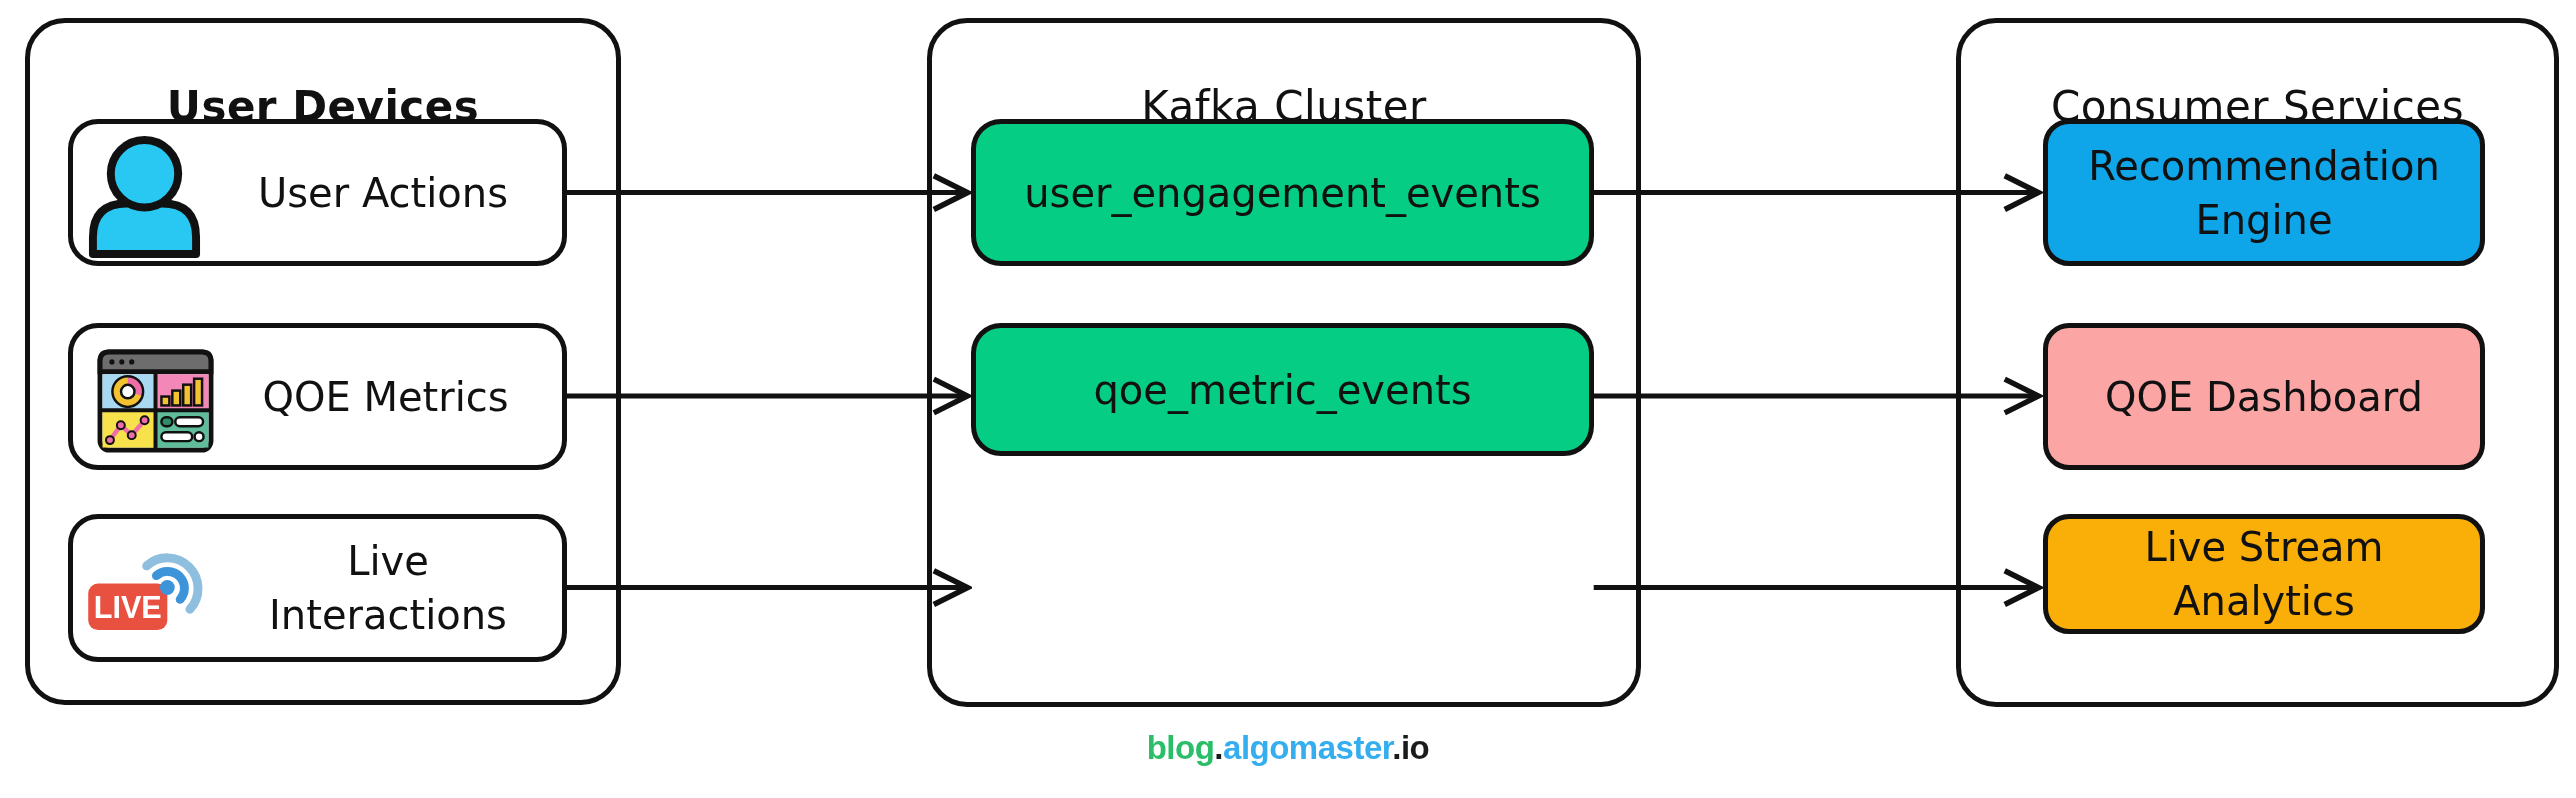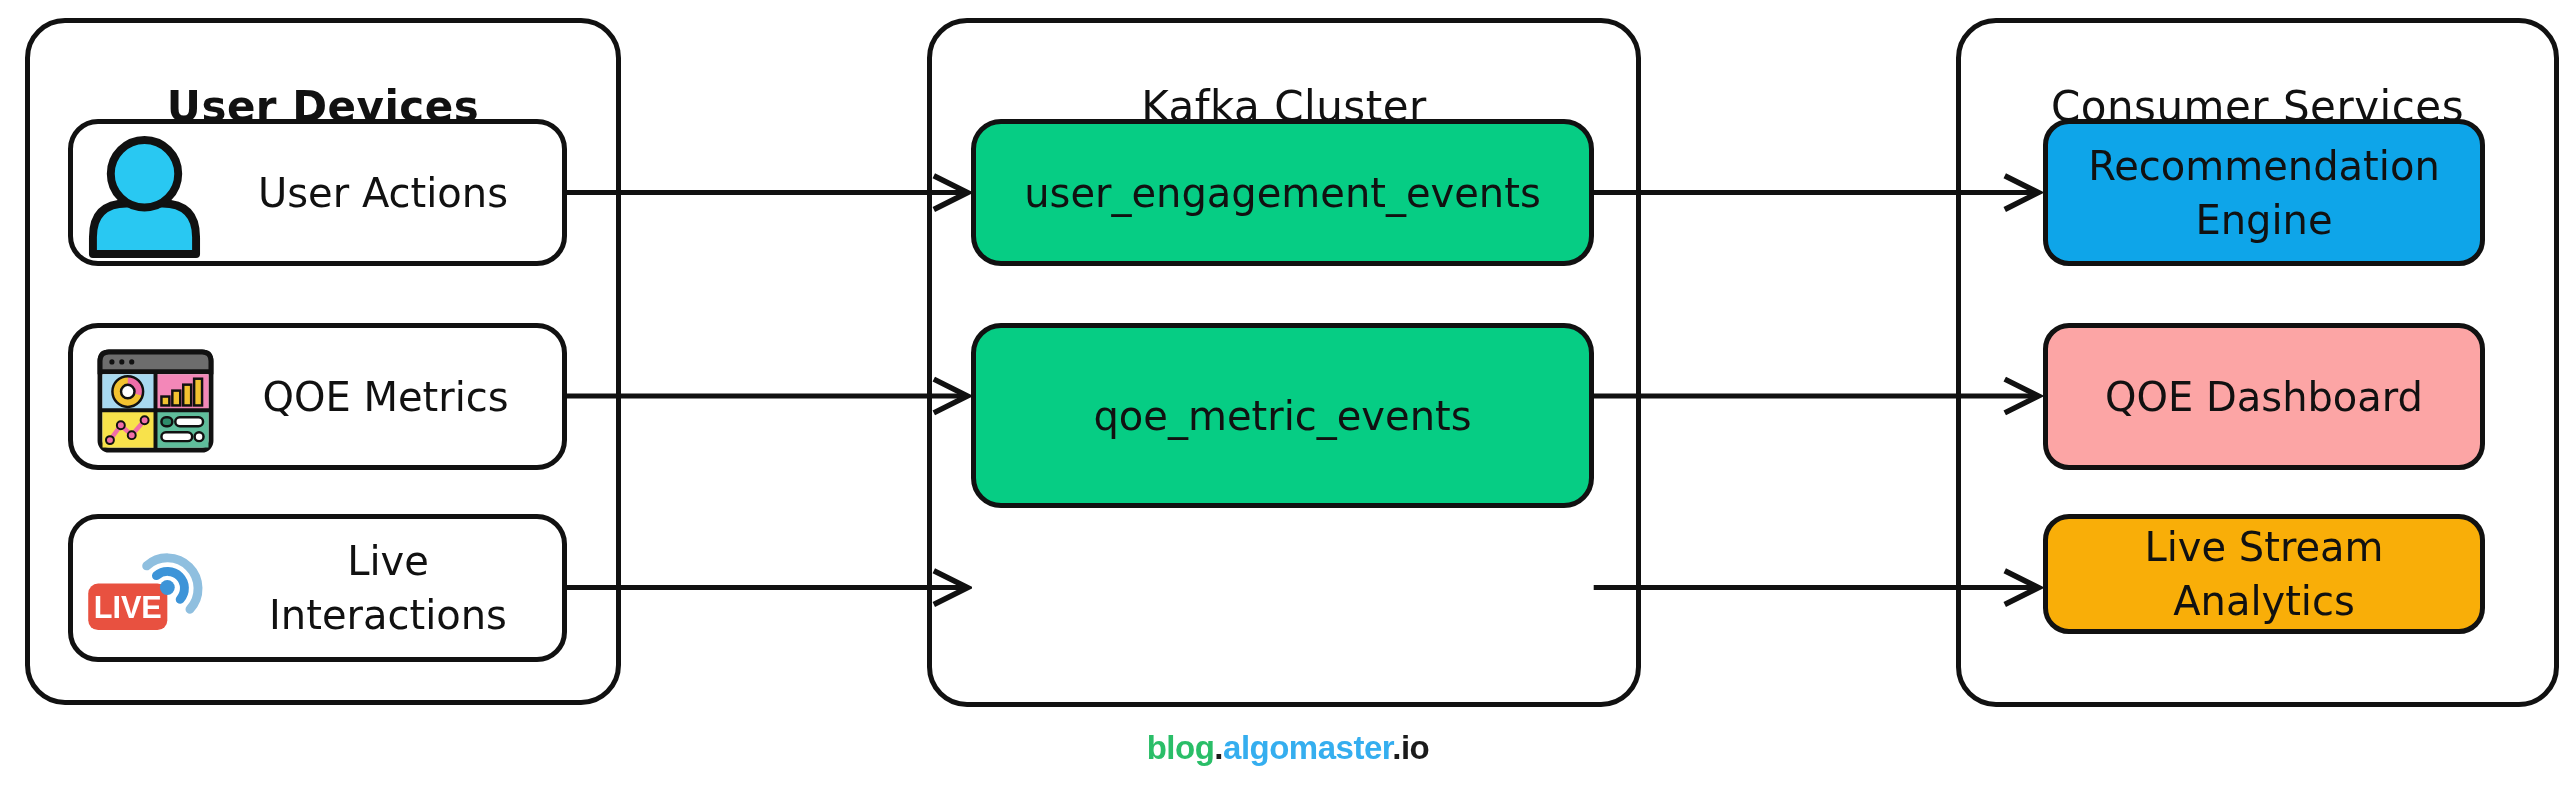--- a/index.html
+++ b/index.html
@@ -126,21 +126,21 @@
 Interactions</span>
   </div>
 
   <section class="container" style="left:927px;top:18px;width:714px;height:689px;">
     <h2 class="container-title" style="font-weight:normal;">Kafka Cluster</h2>
   </section>
 
   <div class="node topic-node" style="left: 971px; top: 119px; width: 623px; height: 147px; background: rgb(6, 205, 132);">
     <span class="node-label full-label">user_engagement_events</span>
   </div>
-  <div class="node topic-node" style="left: 971px; top: 323px; width: 623px; height: 185px; background: rgb(6, 205, 132);">
+  <div class="node topic-node" style="left: 971px; top: 323px; width: 623px; height: 133px; background: rgb(6, 205, 132);">
     <span class="node-label full-label">qoe_metric_events</span>
   </div>
 
   <section class="container" style="left:1956px;top:18px;width:603px;height:689px;">
     <h2 class="container-title" style="font-weight:normal;">Consumer Services</h2>
   </section>
 
   <div class="node consumer-node" style="left: 2043px; top: 119px; width: 442px; height: 147px; background: #0ea5e9;">
     <span class="node-label full-label">Recommendation
 Engine</span>

